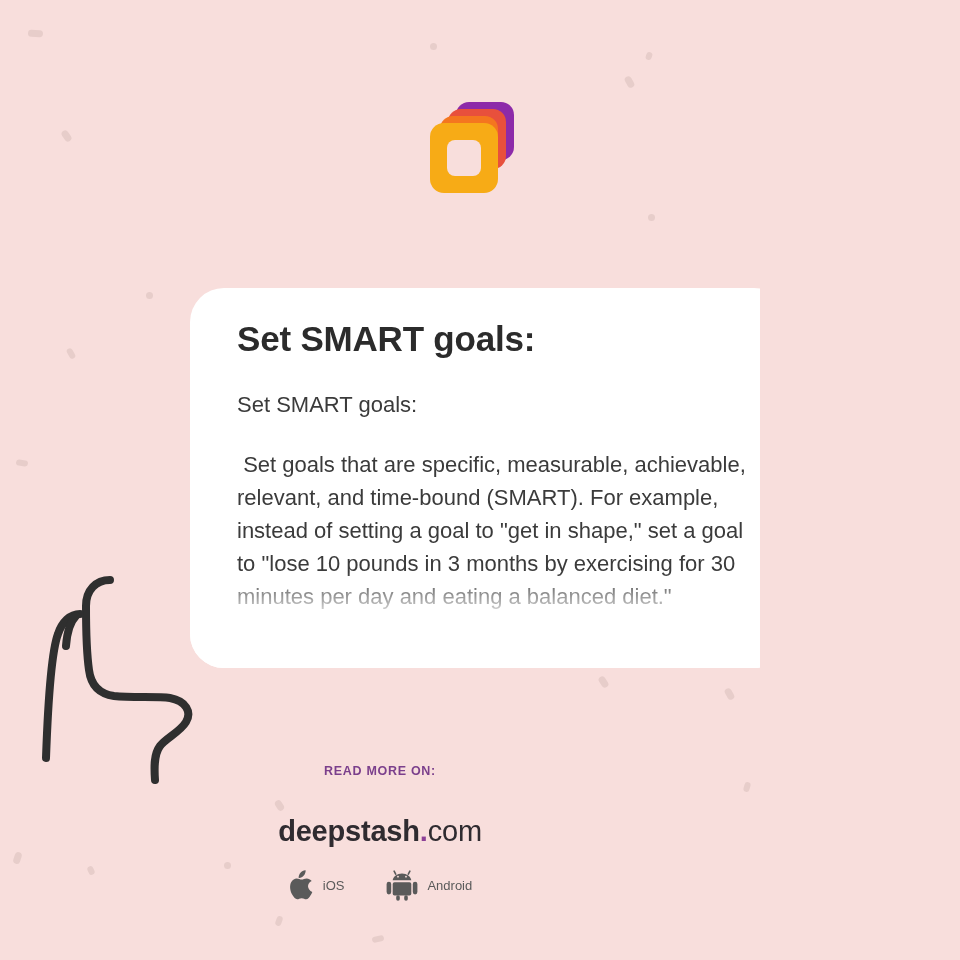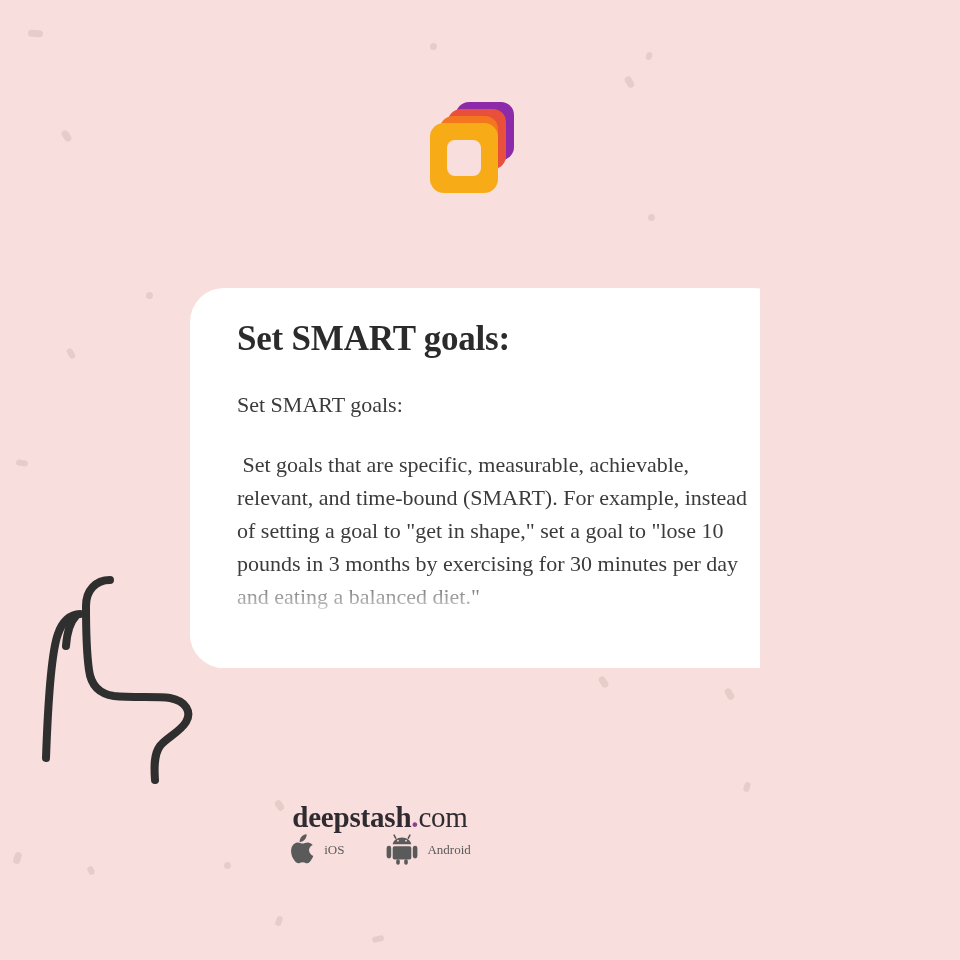--- a/index.html
+++ b/index.html
@@ -15,21 +15,20 @@
     background: #f8dedc;
     position: relative;
   }
 
   #stage {
     position: relative;
     width: 760px;
     height: 960px;
     background: #f8dedc;
     overflow: hidden;
-    font-family: Liberation Serif, serif;
   }
 
   
   #confetti-layer {
     position: absolute;
     inset: 0;
     pointer-events: none;
   }
   .speck {
     position: absolute;
@@ -142,20 +141,21 @@
     font-size: 29px;
     color: #2f2b30;
     letter-spacing: -0.2px;
     white-space: nowrap;
   }
   #brand-name { font-weight: bold; }
   #brand-dot  { color: #8c3f96; font-weight: bold; }
   #brand-tld  { font-weight: normal; }
 
   #store-row {
+    margin-top: 22px;
     display: flex;
     justify-content: center;
     align-items: center;
     gap: 42px;
   }
   .store-badge {
     display: flex;
     align-items: center;
     gap: 9px;
   }
@@ -229,20 +229,21 @@
   <div id="content-card">
     <div id="card-inner">
       <h1 id="card-title">Set SMART goals:</h1>
       <p id="card-subtitle">Set SMART goals:</p>
       <p id="card-body"> Set goals that are specific, measurable, achievable, relevant, and time-bound (SMART). For example, instead of setting a goal to "get in shape," set a goal to "lose 10 pounds in 3 months by exercising for 30 minutes per day and eating a balanced diet."</p>
     </div>
     <div id="card-fade"></div>
   </div>
 
   <div id="footer">
+    <div id="read-more-label">READ MORE ON:</div>
 
     <div id="brand-wordmark">
       <span id="brand-name">deepstash</span><span id="brand-dot">.</span><span id="brand-tld">com</span>
     </div>
 
     <div id="store-row">
 
       <div class="store-badge">
         <svg class="store-glyph" width="26" height="31" viewBox="0 0 26 31" xmlns="http://www.w3.org/2000/svg">
           <path fill="#5a5a5a" d="M17.6 0.2c0.2 2-0.6 3.9-1.8 5.3c-1.2 1.5-3.2 2.6-5.1 2.4c-0.3-1.9 0.7-3.9 1.8-5.2C13.8 1.1 15.9 0 17.6 0.2z"></path>

